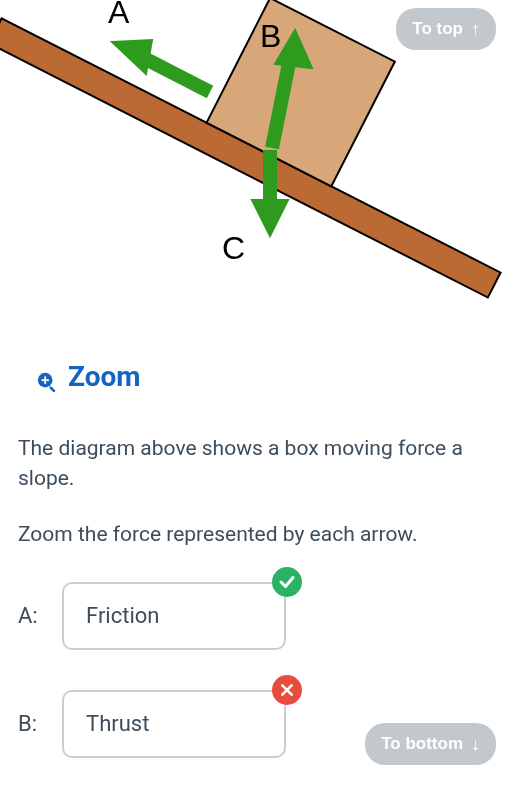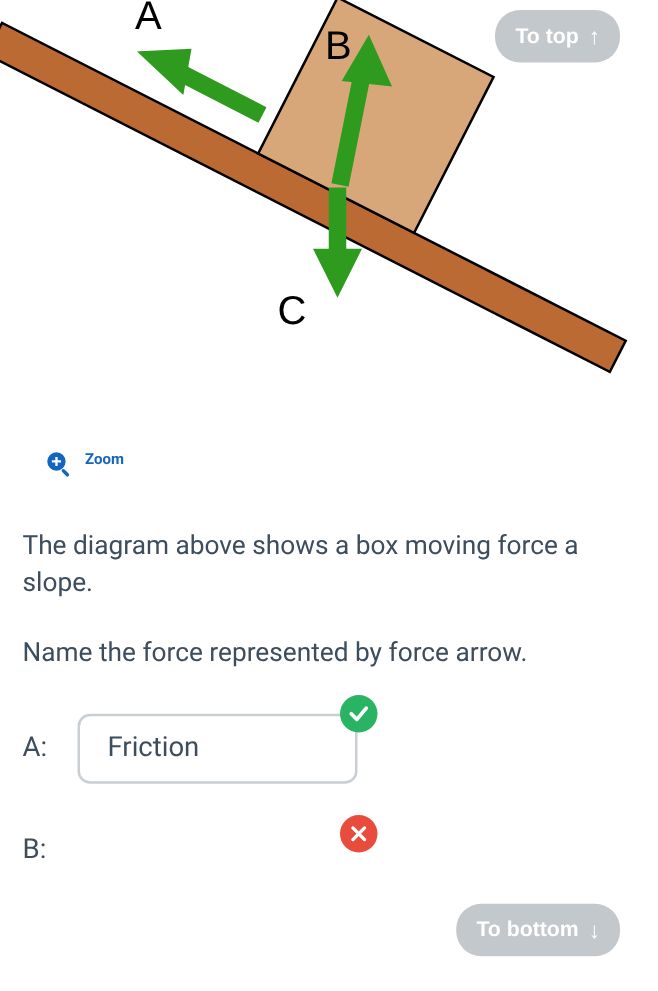--- a/index.html
+++ b/index.html
@@ -16,26 +16,26 @@
     width: 100%;
     height: 300px;
     position: relative;
   }
   .diagram-svg {
     width: 100%;
     height: 100%;
   }
   .zoom-row {
     display: flex;
-    align-items: flex-start;
+    align-items: flex-end;
     gap: 10px;
     margin: 60px 0 40px 36px;
     color: #1565c0;
     font-weight: 700;
-    font-size: 12px;
+    font-size: 28px;
     cursor: pointer;
     width: fit-content;
   }
   .zoom-icon svg { display: block; }
   .question-text {
     font-size: 21px;
     line-height: 1.45;
     color: #3d4d5c;
     padding: 0 18px;
     margin-bottom: 28px;
@@ -55,21 +55,21 @@
   }
   .answer-label {
     font-size: 22px;
     color: #3d4d5c;
     width: 44px;
   }
   .answer-input {
     font-size: 22px;
     color: #3d4d5c;
     width: 224px;
-    height: 56px;
+    height: 68px;
     padding: 0 22px;
     border: 2px solid #c9ced3;
     border-radius: 10px;
     outline: none;
     font-family: inherit;
     background: #fff;
   }
   .status-badge {
     position: absolute;
     left: 272px;
@@ -153,34 +153,35 @@
       <circle cx="10" cy="10" r="8" fill="#1565c0"></circle>
       <rect x="16" y="16" width="8" height="3" rx="1.5" fill="#1565c0" transform="rotate(45 16 16)"></rect>
       <line x1="10" y1="6" x2="10" y2="14" stroke="#fff" stroke-width="2"></line>
       <line x1="6" y1="10" x2="14" y2="10" stroke="#fff" stroke-width="2"></line>
     </svg>
   </span>
   <span>Zoom</span>
 </div>
 
 <p class="question-text">The diagram above shows a box moving force a slope.</p>
-<p class="instruction-text">Name the force represented by force arrow.</p>
+<p class="instruction-text">Zoom the force represented by each arrow.</p>
 
 <div class="answer-row">
   <span class="answer-label">A:</span>
   <input class="answer-input" type="text" value="Friction" style="">
   <span class="status-badge status-correct">
     <svg width="18" height="18" viewBox="0 0 24 24">
         <polyline points="4,12 10,18 20,6" fill="none" stroke="#fff" stroke-width="4" stroke-linecap="round" stroke-linejoin="round"></polyline>
       </svg>
   </span>
 </div>
 
 <div class="answer-row">
   <span class="answer-label">B:</span>
+  <input class="answer-input" type="text" value="Thrust" style="">
   <span class="status-badge status-wrong">
     <svg width="16" height="16" viewBox="0 0 24 24">
         <line x1="5" y1="5" x2="19" y2="19" stroke="#fff" stroke-width="4" stroke-linecap="round"></line>
         <line x1="19" y1="5" x2="5" y2="19" stroke="#fff" stroke-width="4" stroke-linecap="round"></line>
       </svg>
   </span>
 </div>
 
 <button class="float-btn bottom">
   <span>To bottom</span>

